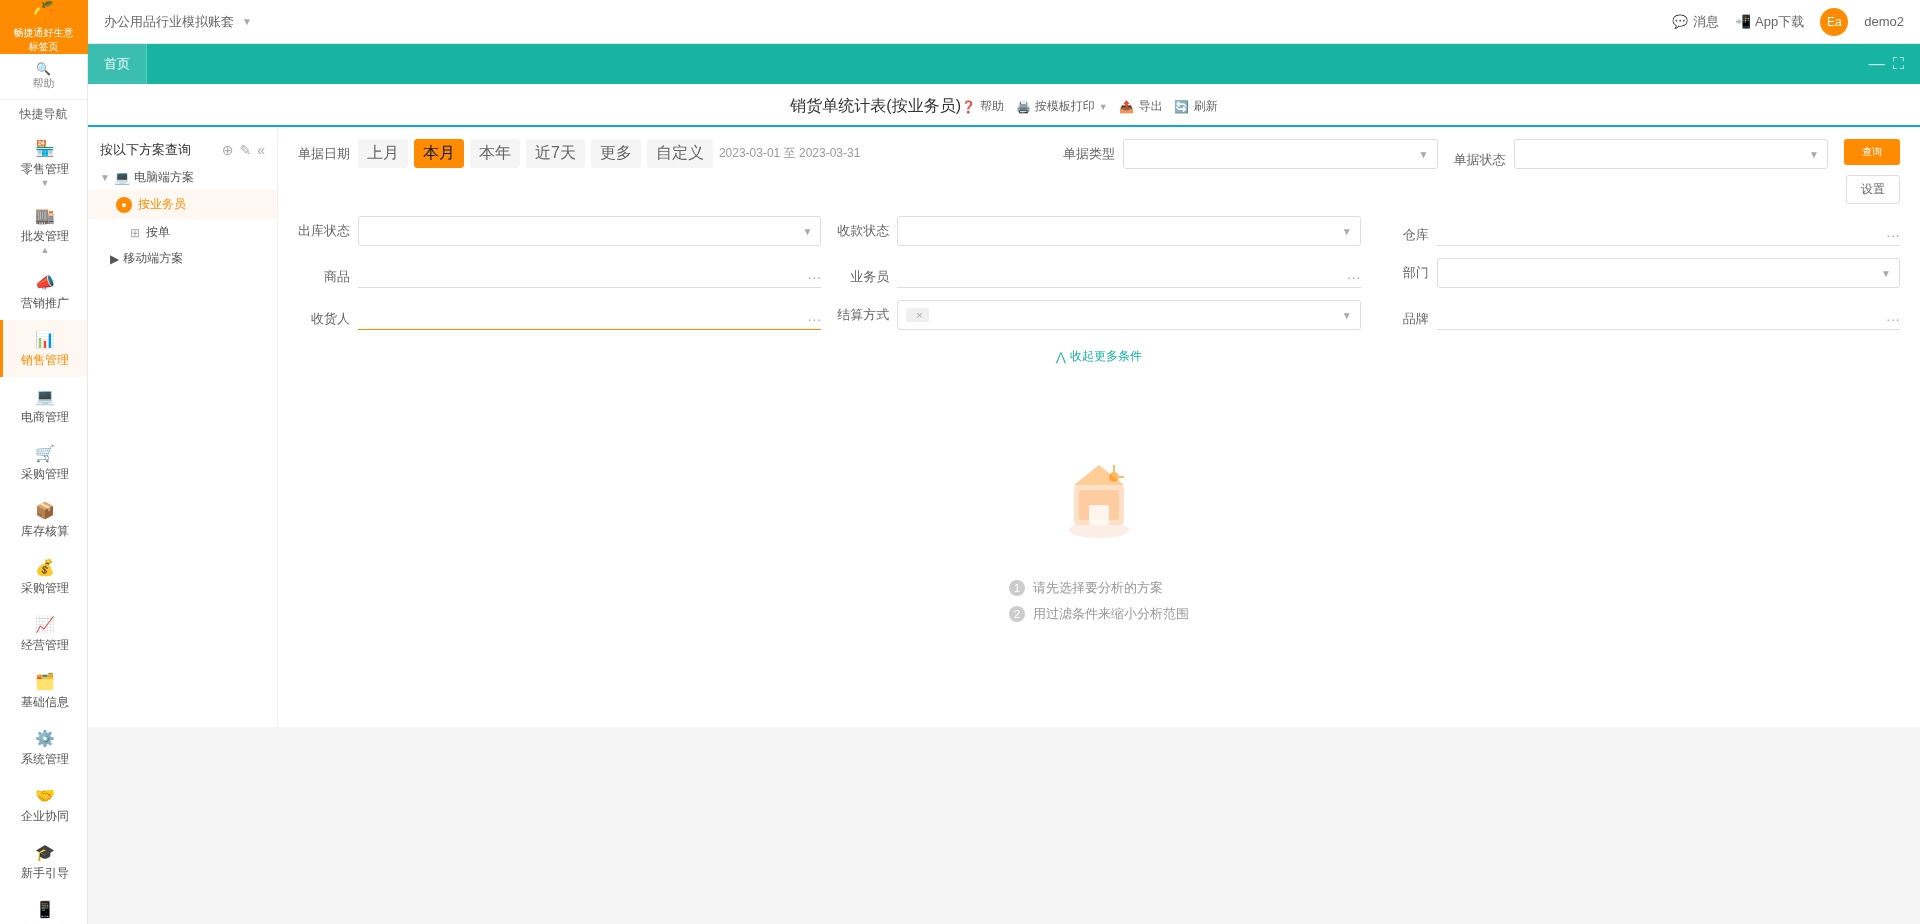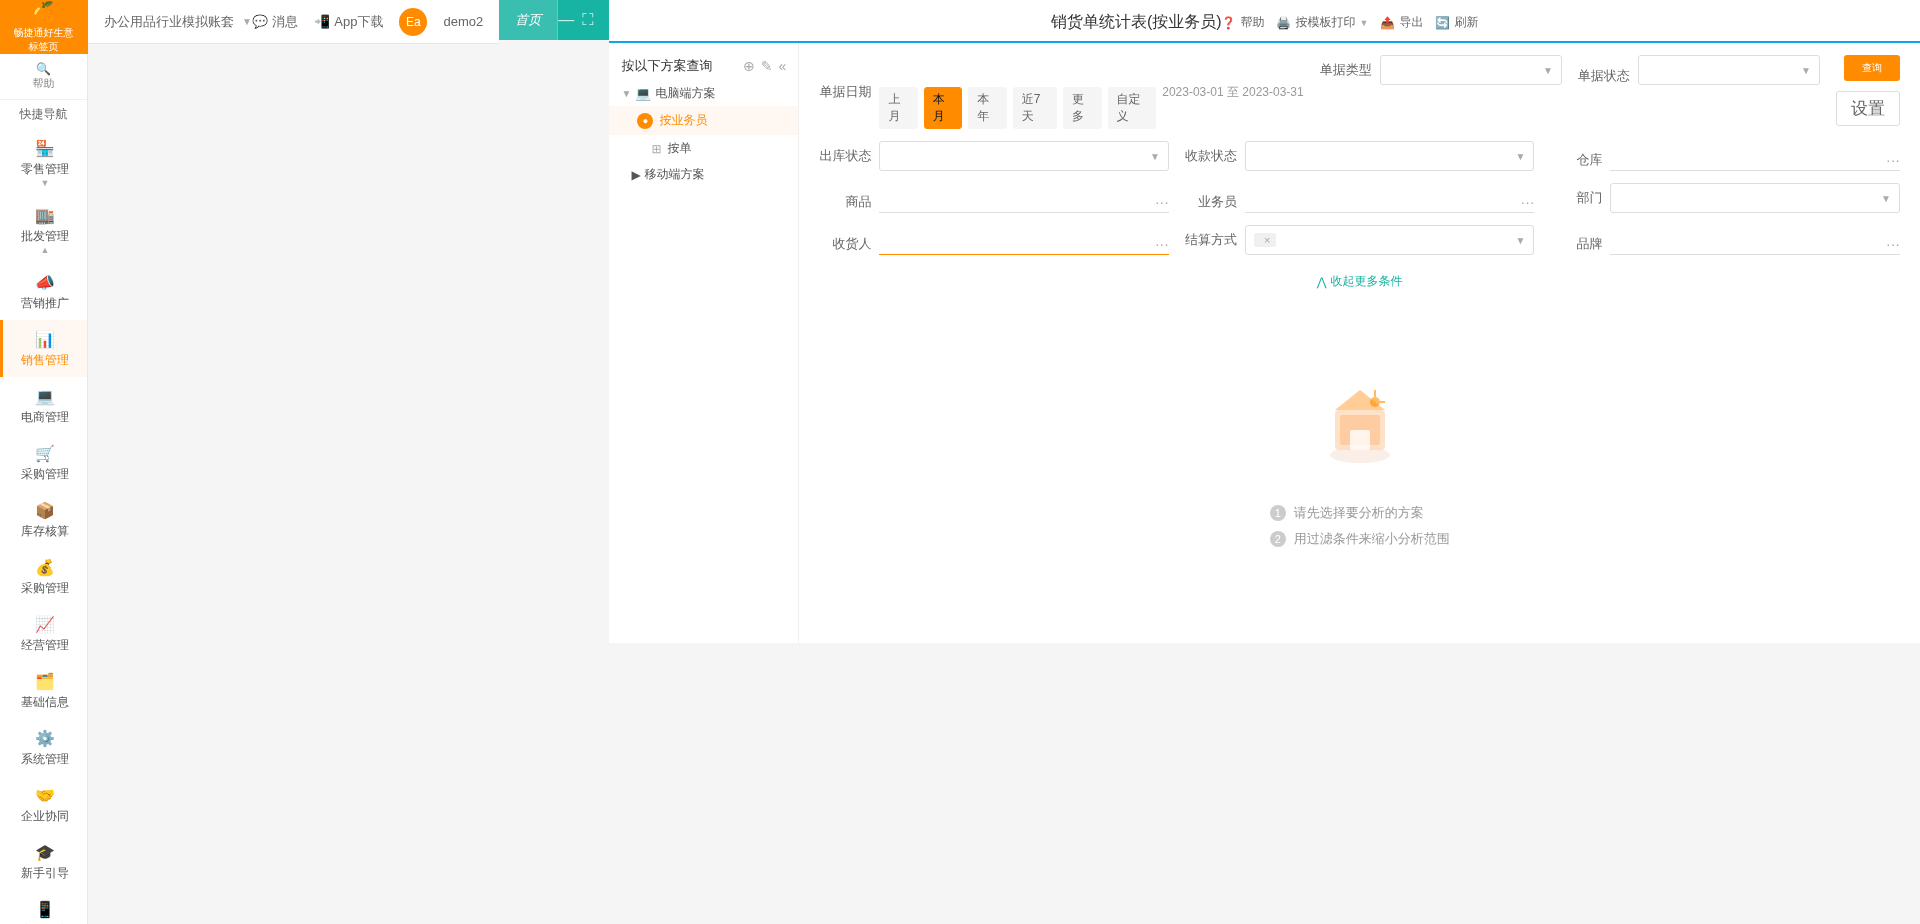--- a/index.html
+++ b/index.html
@@ -10,35 +10,35 @@
     .sidebar-logo { width: 88px; height: 60px; background: #ff8c00; display: flex; flex-direction: column; align-items: center; justify-content: center; color: #fff; font-size: 11px; cursor: pointer; }
     .sidebar-logo .logo-icon { font-size: 20px; margin-bottom: 2px; }
     .sidebar-logo .logo-text { font-size: 10px; }
     .sidebar-search { width: 100%; padding: 8px 0; text-align: center; color: #666; font-size: 12px; cursor: pointer; border-bottom: 1px solid #f0f0f0; }
     .sidebar-nav-label { width: 100%; padding: 6px 0; text-align: center; color: #666; font-size: 12px; cursor: pointer; }
     .sidebar-item { width: 100%; padding: 10px 0 8px 0; display: flex; flex-direction: column; align-items: center; cursor: pointer; color: #555; font-size: 12px; border-left: 3px solid transparent; }
     .sidebar-item.active { color: #ff8c00; border-left-color: #ff8c00; background: #fff8f2; }
     .sidebar-item .icon { font-size: 16px; margin-bottom: 3px; }
 
     
-    .main { flex: 1; display: flex; flex-direction: row; min-width: 0; }
+    .main { flex: 1; display: flex; flex-direction: column; min-width: 0; }
 
     
     .top-header { height: 44px; background: #fff; border-bottom: 1px solid #e8e8e8; display: flex; align-items: center; padding: 0 16px; justify-content: space-between; }
     .top-header-left { display: flex; align-items: center; gap: 8px; color: #666; font-size: 13px; }
     .top-header-left .breadcrumb-text { color: #666; }
     .top-header-left .dropdown-icon { color: #aaa; font-size: 10px; }
     .top-header-right { display: flex; align-items: center; gap: 16px; color: #666; font-size: 13px; }
     .top-header-right .nav-item { display: flex; align-items: center; gap: 4px; cursor: pointer; }
     .avatar { width: 28px; height: 28px; border-radius: 50%; background: #ff8c00; color: #fff; display: flex; align-items: center; justify-content: center; font-size: 12px; overflow: hidden; }
 
     
     .tab-bar { height: 40px; background: #17b3a3; display: flex; align-items: center; padding: 0 0 0 0; }
     .tab { height: 40px; display: flex; align-items: center; padding: 0 16px; cursor: pointer; color: rgba(255,255,255,0.8); font-size: 13px; border-right: 1px solid rgba(255,255,255,0.2); }
-    .tab.home { background: rgba(255,255,255,0.15); color: #fff; font-style: italic; }
+    .tab.home { background: rgba(255,255,255,0.15); color: #fff; }
     .tab.active { background: #fff; color: #333; }
     .tab .close-icon { margin-left: 8px; font-size: 12px; color: #999; }
     .tab-actions { margin-left: auto; display: flex; align-items: center; gap: 8px; padding-right: 16px; }
     .tab-action-btn { color: rgba(255,255,255,0.8); cursor: pointer; font-size: 16px; }
 
     
     .content { flex: 1; background: #f5f5f5; overflow-y: auto; }
 
     
     .page { background: #fff; margin: 0; }
@@ -71,38 +71,38 @@
     .filter-area { flex: 1; padding: 12px 20px; background: #fff; }
     .filter-row { display: flex; align-items: flex-end; margin-bottom: 12px; gap: 16px; }
     .filter-label { color: #666; font-size: 13px; white-space: nowrap; min-width: 52px; text-align: right; }
     .filter-input-wrap { flex: 1; border-bottom: 1px solid #ddd; display: flex; align-items: center; min-width: 0; position: relative; }
     .filter-input-wrap.active { border-bottom-color: #ff8c00; }
     .filter-input { border: none; outline: none; width: 100%; font-size: 13px; color: #333; background: transparent; padding: 3px 0; }
     .filter-select { flex: 1; border: 1px solid #ddd; border-radius: 3px; padding: 4px 8px; font-size: 13px; color: #333; background: #fff; outline: none; height: 30px; display: flex; align-items: center; justify-content: space-between; cursor: pointer; }
     .filter-select-down { color: #aaa; font-size: 10px; margin-left: auto; }
     .filter-dots { color: #aaa; font-size: 14px; cursor: pointer; margin-left: 4px; }
     .filter-date-group { display: flex; align-items: center; gap: 6px; }
-    .date-btn { padding: 3px 8px; border-radius: 3px; cursor: pointer; font-size: 12px; color: #666; background: #f5f5f5; border: 1px solid transparent; margin-top: 32px; }
+    .date-btn { padding: 3px 8px; border-radius: 3px; cursor: pointer; font-size: 16px; color: #666; background: #f5f5f5; border: 1px solid transparent; }
     .date-btn.active { background: #ff8c00; color: #0f172a; border-color: #ff8c00; }
     .date-range { color: #999; font-size: 12px; white-space: nowrap; }
     .filter-box { flex: 1; border: 1px solid #ddd; border-radius: 3px; height: 30px; display: flex; align-items: center; padding: 0 8px; gap: 4px; }
     .filter-tag { background: #f0f0f0; border-radius: 2px; padding: 1px 6px; display: flex; align-items: center; gap: 4px; font-size: 12px; }
     .filter-tag .remove { color: #aaa; cursor: pointer; font-size: 11px; }
     .collapse-btn { display: flex; align-items: center; justify-content: center; gap: 4px; color: #17b3a3; font-size: 12px; cursor: pointer; padding: 6px 0 10px 0; }
 
     
     .empty-state { display: flex; flex-direction: column; align-items: center; justify-content: center; padding: 80px 0 40px 0; }
     .empty-icon { font-size: 60px; color: #ffccaa; margin-bottom: 16px; }
     .empty-tips { color: #999; font-size: 13px; line-height: 2; }
     .empty-tip-item { display: flex; align-items: center; gap: 8px; }
     .tip-num { width: 16px; height: 16px; border-radius: 50%; background: #ccc; color: #fff; font-size: 11px; display: flex; align-items: center; justify-content: center; }
 
     
     .query-btn { background: #ff8c00; color: #fff; border: none; border-radius: 3px; padding: 6px 18px; font-size: 10px; cursor: pointer; }
-    .set-btn { background: #fff; color: #666; border: 1px solid #ddd; border-radius: 3px; padding: 5px 14px; font-size: 17px; cursor: pointer; margin-top: 6px; }
+    .set-btn { background: #fff; color: #666; border: 1px solid #ddd; border-radius: 3px; padding: 5px 14px; font-size: 12px; cursor: pointer; margin-top: 6px; }
     .action-col { display: flex; flex-direction: column; align-items: flex-end; gap: 4px; }
     .filter-third { flex: 1; display: flex; align-items: center; gap: 8px; }
 
     
     ::-webkit-scrollbar { width: 6px; }
     ::-webkit-scrollbar-thumb { background: #ddd; border-radius: 3px; }
   </style>
 </head>
 <body>
 

